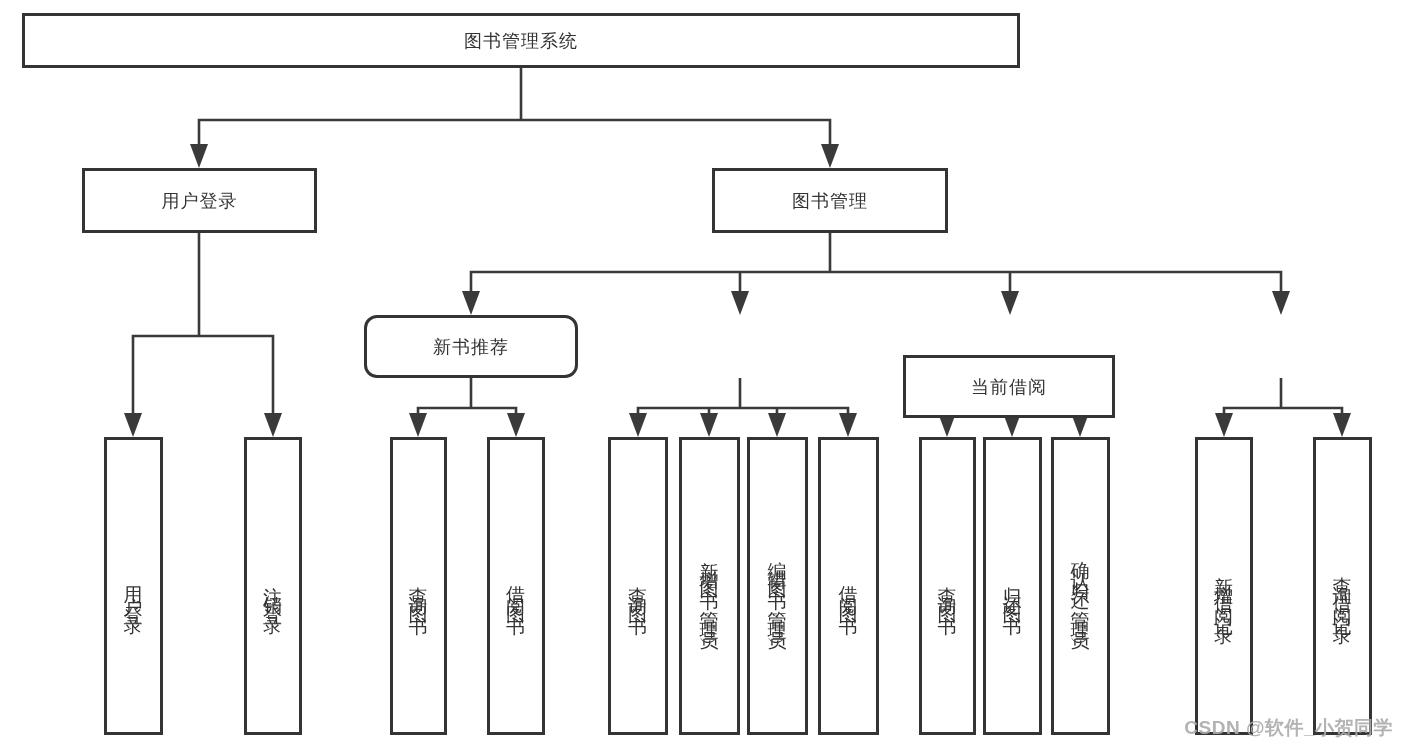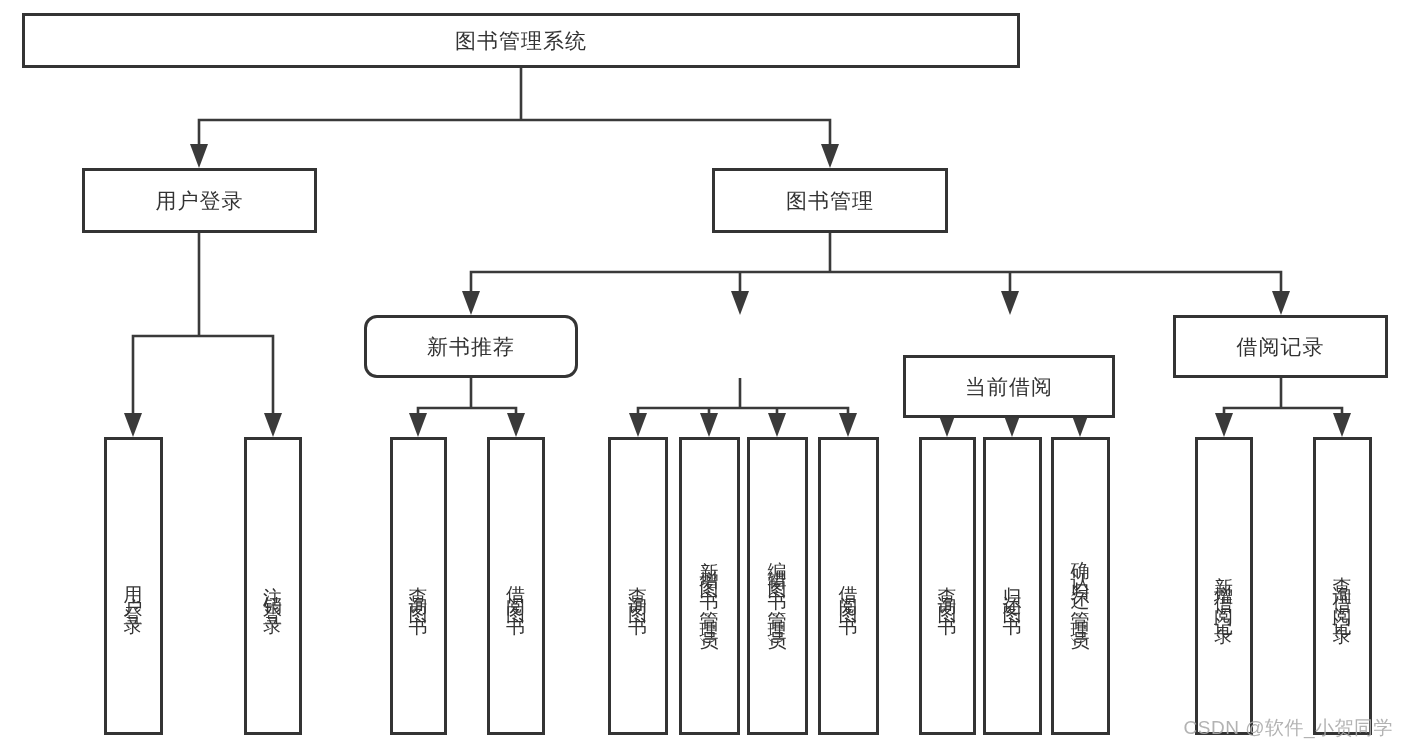--- a/index.html
+++ b/index.html
@@ -39,39 +39,40 @@
     position: absolute;
     z-index: 2;
     background: var(--fill);
     border: 3px solid var(--border);
     color: var(--text);
     display: flex;
     align-items: center;
     justify-content: center;
     text-align: center;
   }
-  .node.h { font-size: 21px; letter-spacing: 1px; }
+  .node.h { font-size: 18px; letter-spacing: 1px; }
   .node.v { font-size: 19px; }
   .node.v .vtext {
     writing-mode: vertical-rl;
     letter-spacing: 10px;
     line-height: 1;
     margin-bottom: -10px; 
   }
 
   .watermark {
     position: absolute;
     z-index: 3;
     right: 12px;
     bottom: 6px;
     font-size: 19px;
     color: var(--watermark);
     opacity: 0.9;
     letter-spacing: 0.5px;
     white-space: nowrap;
+    font-weight: bold;
   }
 </style>
 </head>
 <body>
 
 <div class="canvas">
 
   <svg class="connectors" viewBox="0 0 1405 747" xmlns="http://www.w3.org/2000/svg">
 
     <g>
@@ -132,23 +133,20 @@
   <div class="node h" style="left:712px; top:168px; width:236px; height:65px;text-align:right;">
     <span>图书管理</span>
   </div>
 
   <div class="node h" style="left:364px; top:315px; width:214px; height:63px;border-radius:13px;">
     <span>新书推荐</span>
   </div>
   <div class="node h" style="left:903px; top:315px; width:212px; height:63px;margin-top:40px;">
     <span>当前借阅</span>
   </div>
-  <div class="node h" style="left:1173px; top:315px; width:215px; height:63px;">
-    <span>借阅记录</span>
-  </div>
 
   <div class="node v" style="left:104px; top:437px; width:59px; height:298px;">
     <span class="vtext">用户登录</span>
   </div>
   <div class="node v" style="left:244px; top:437px; width:58px; height:298px;">
     <span class="vtext">注销登录</span>
   </div>
 
   <div class="node v" style="left:390px; top:437px; width:57px; height:298px;">
     <span class="vtext">查询图书</span>

